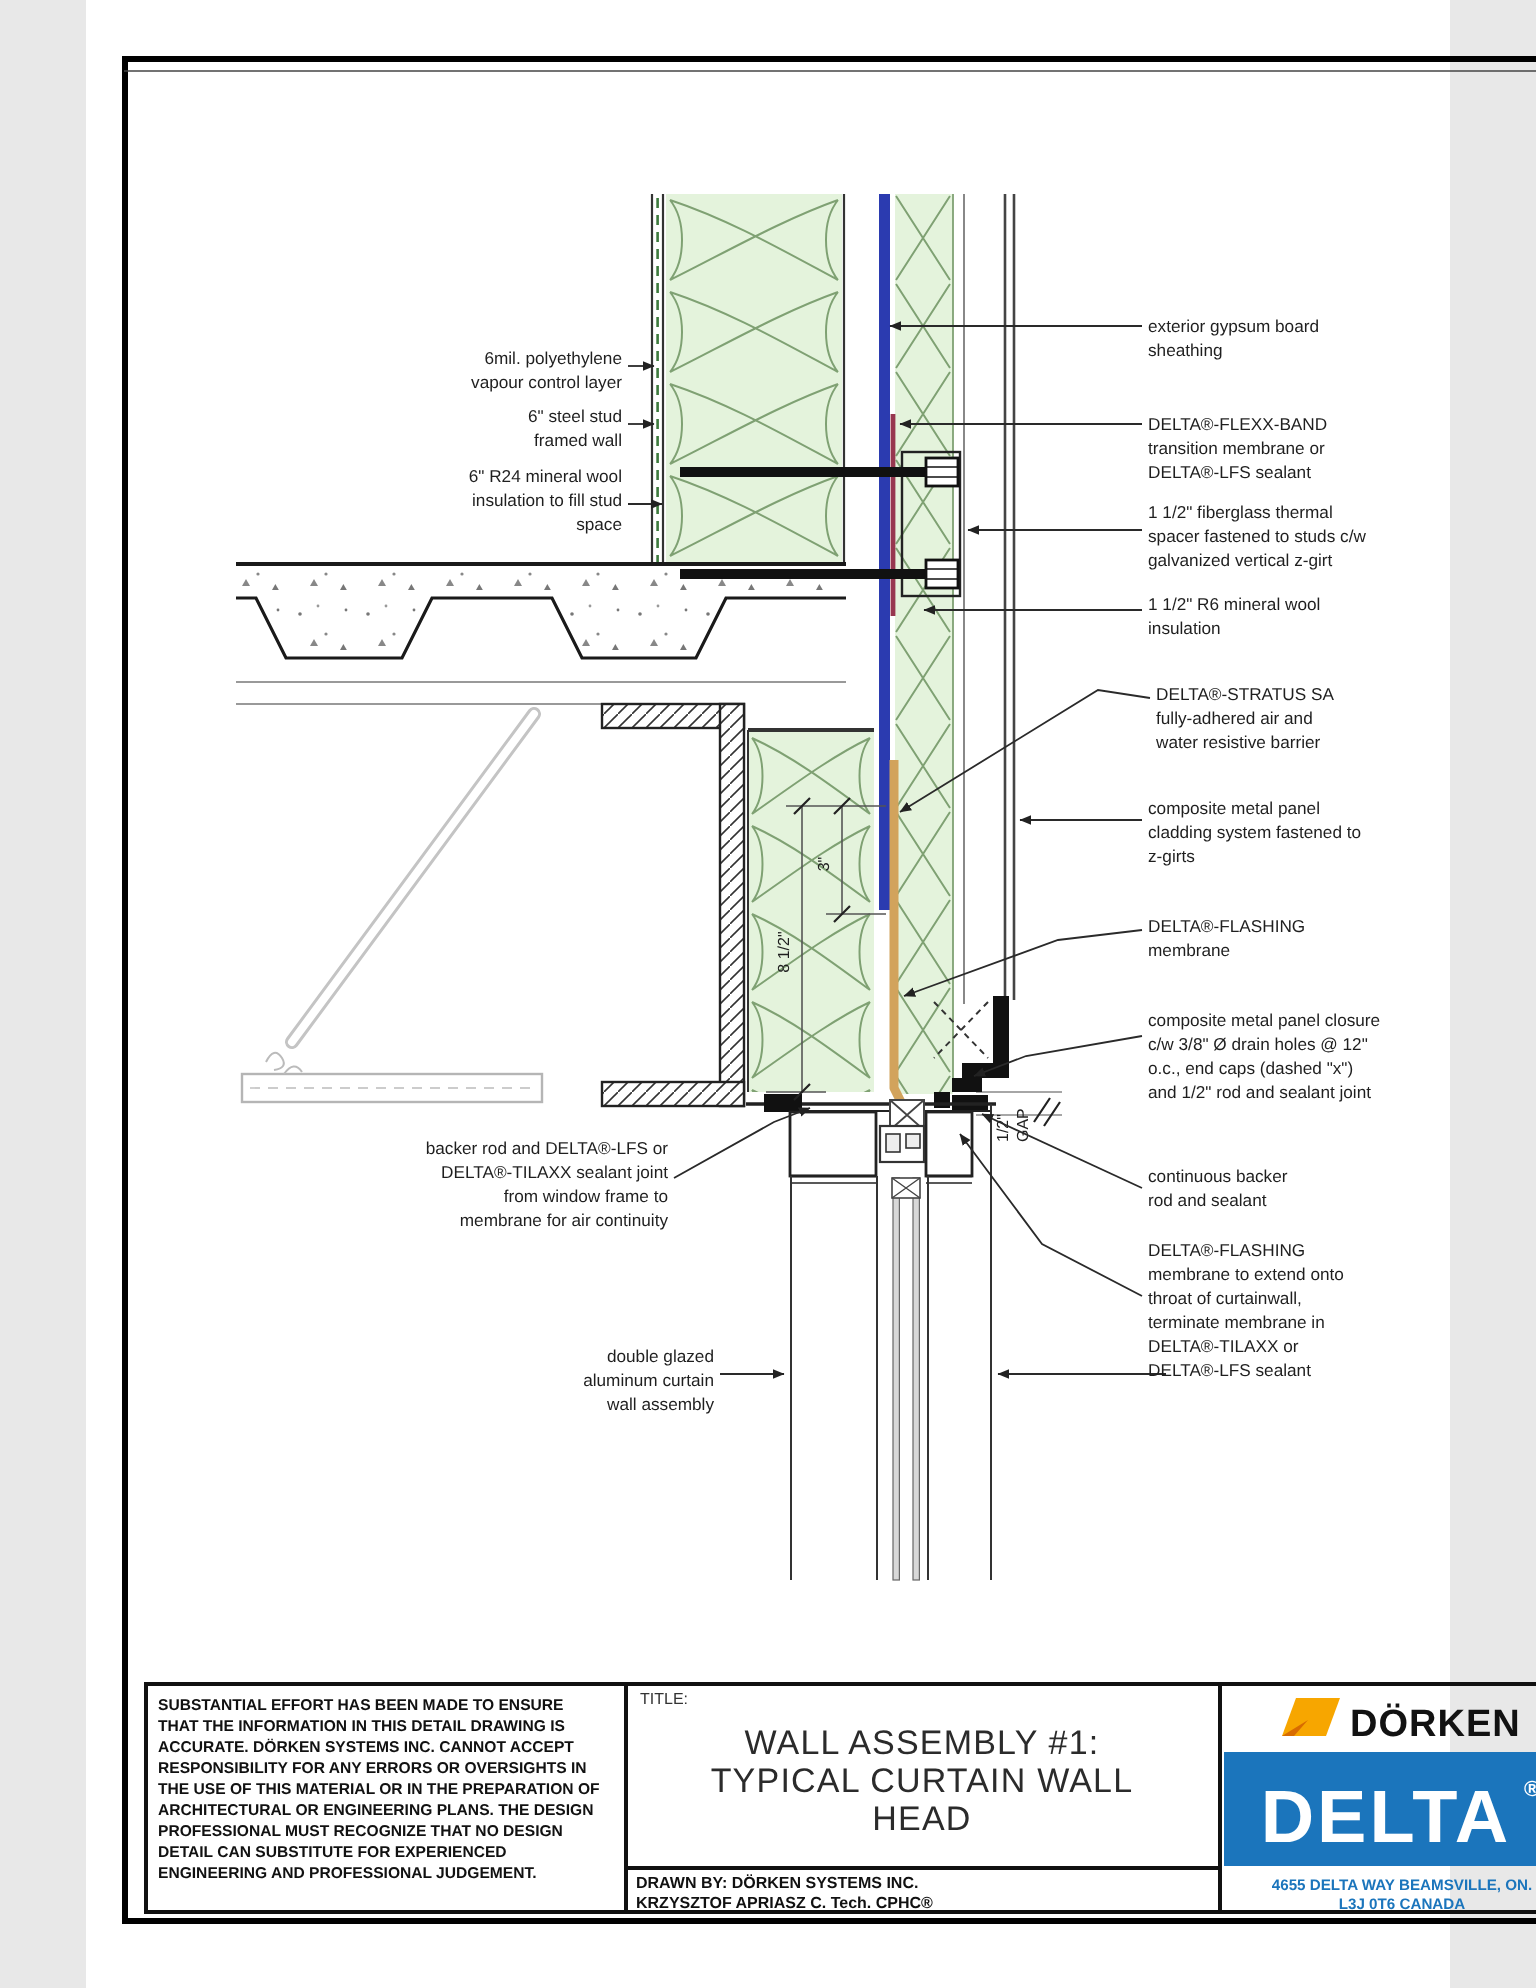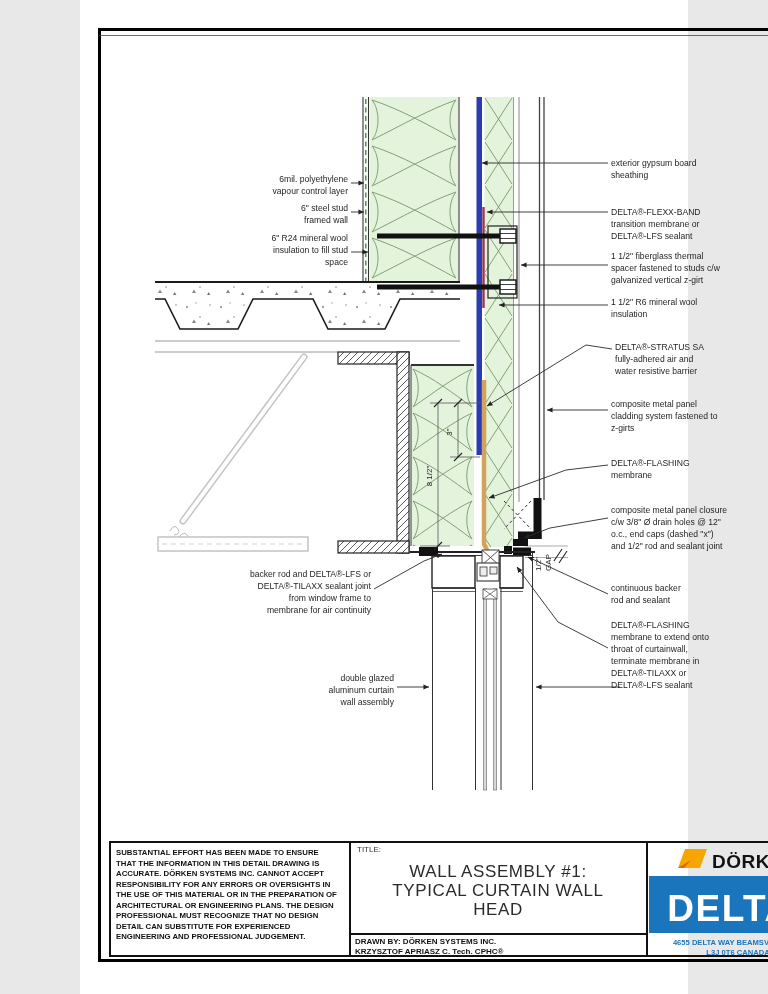--- a/index.html
+++ b/index.html
@@ -1,16 +1,16 @@
 <!DOCTYPE html>
 <html><head>
 <meta charset="utf-8">
 <style>
   html,body{margin:0;padding:0;background:#e8e8e8;}
-  .stage{position:relative;width:608px;height:994px;background:#ffffff;margin:0 auto;
+  .stage{position:relative;width:682px;height:994px;background:#ffffff;margin:0 auto;
          font-family:"Liberation Sans",sans-serif;}
   svg{position:absolute;left:0;top:0;}
   text{fill:#1f1f1f;}
   .lbl{font-size:8.6px;}
   .dim{font-size:8px;}
   .disc{font-size:7.8px;font-weight:bold;fill:#111;}
   .titlecell{font-size:8px;fill:#333;}
   .bigtitle{font-size:17px;letter-spacing:.6px;fill:#2b2b2b;}
   .drawn{font-size:8px;font-weight:bold;fill:#111;}
   .dorken{font-size:19px;font-weight:bold;letter-spacing:.5px;fill:#121212;}

